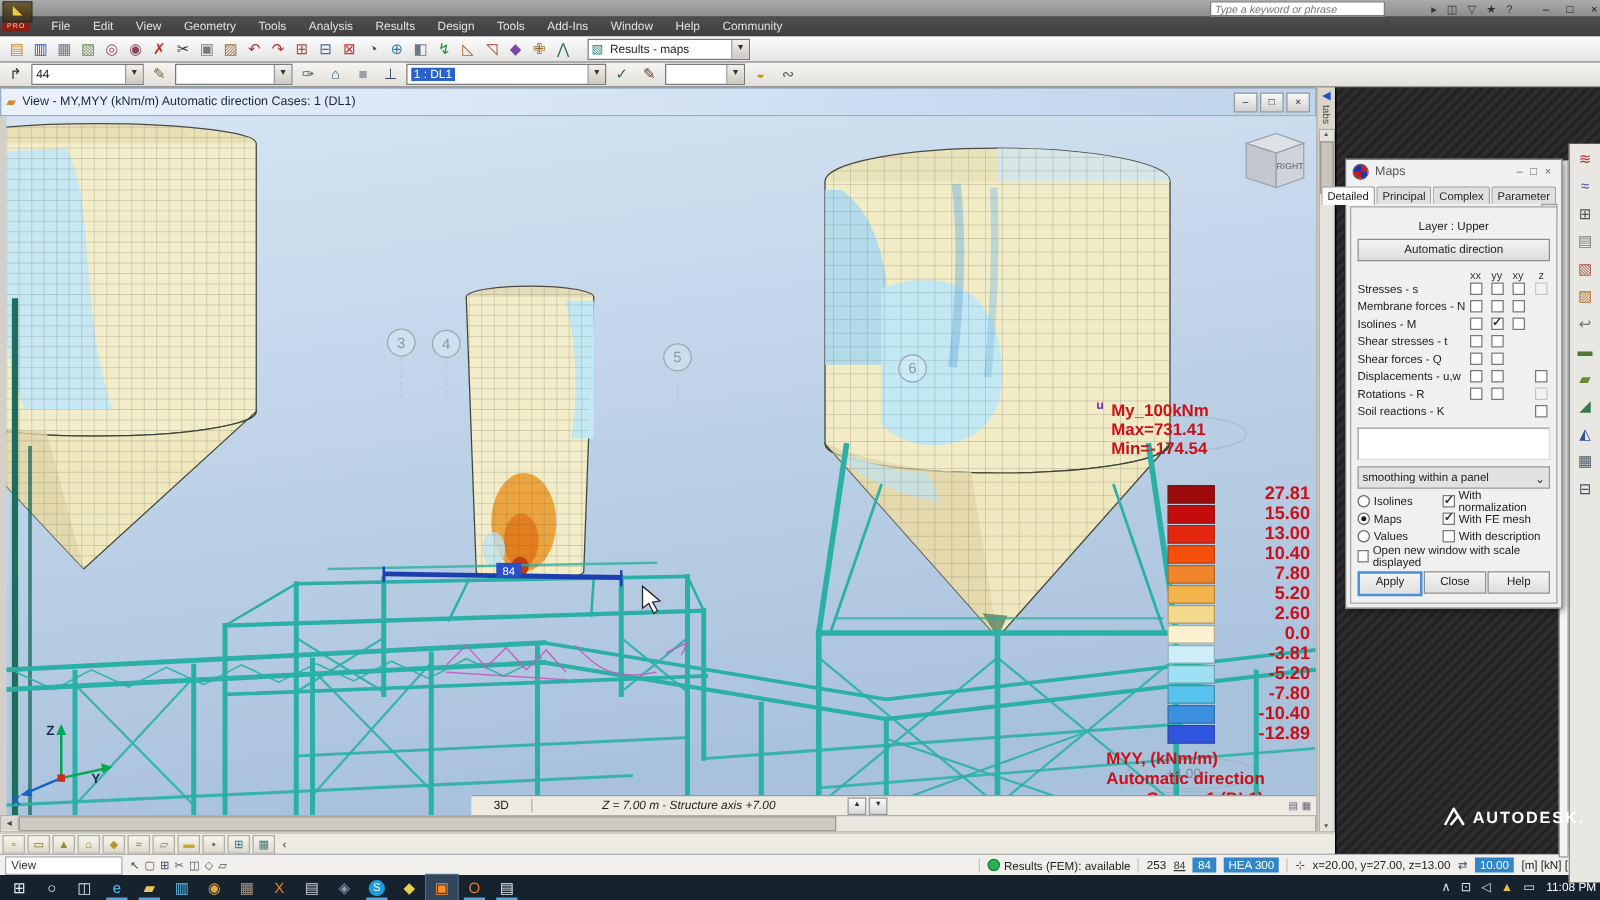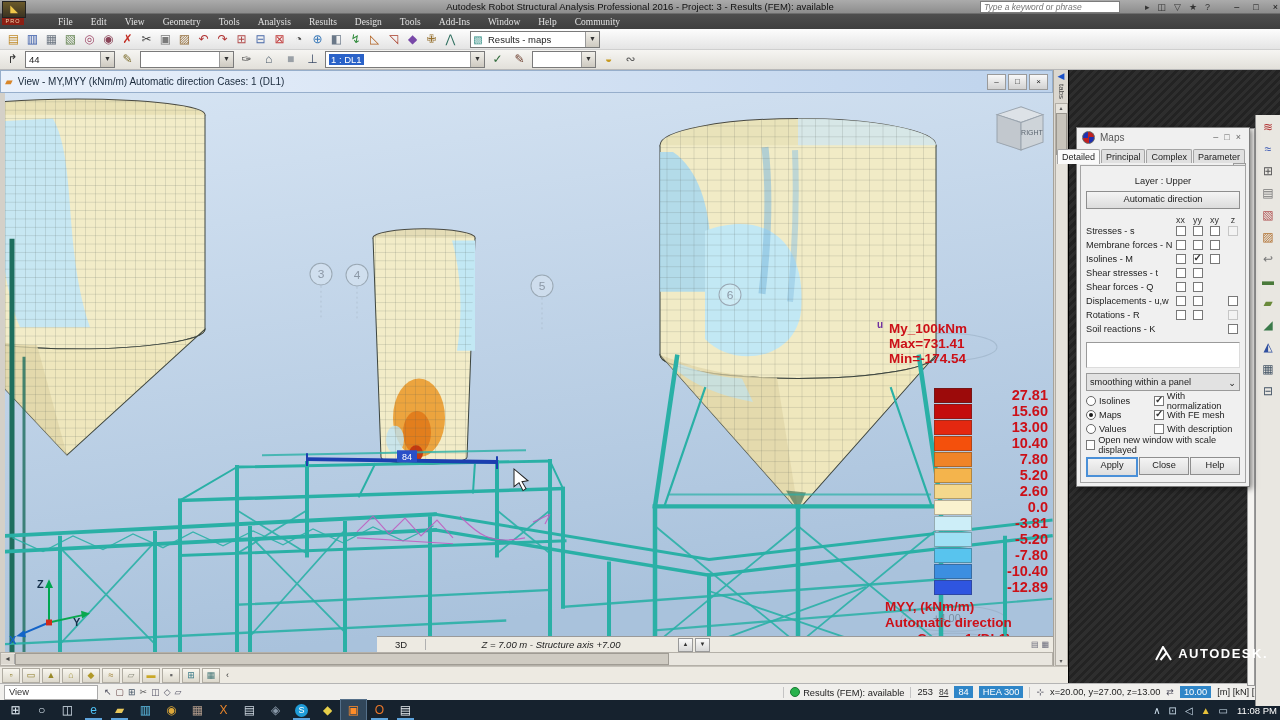--- a/index.html
+++ b/index.html
@@ -5,27 +5,27 @@
   html,body{margin:0;padding:0;background:#000;}
   body{width:1280px;height:720px;overflow:hidden;font-family:"Liberation Sans",sans-serif;-webkit-font-smoothing:antialiased;}
   #app{width:1280px;height:720px;display:flex;flex-direction:column;position:relative;}
 
   
   .titlebar{height:13px;background:linear-gradient(#ababab,#8d8d8d);position:relative;flex:0 0 13px;border-bottom:1px solid #6e6e6e;}
   .titlebar .title{position:absolute;left:50%;top:1px;transform:translateX(-50%);font-size:9.5px;color:#111;white-space:nowrap;}
   .app-icon{position:absolute;left:2px;top:1px;width:24px;height:24px;z-index:30;}
   .app-icon .glyph{display:block;width:22px;height:15px;background:linear-gradient(#6b5a2a,#3a3322);color:#f0c84a;font-size:10px;line-height:14px;text-align:center;border:1px solid #222;}
   .app-icon .badge{display:block;width:22px;height:7px;background:#8c1f14;color:#f3d9b0;font-size:5.5px;line-height:7px;text-align:center;letter-spacing:1px;}
-  .search-wrap{position:absolute;right:160px;top:1px;display:flex;align-items:flex-start;}
+  .search-wrap{position:absolute;right:172px;top:1px;display:flex;align-items:flex-start;}
   .search-input{width:132px;height:10px;border:1px solid #7c7c7c;background:#fff;font-size:8.5px;font-style:italic;color:#888;padding:0 3px;font-family:"Liberation Sans",sans-serif;}
   .tb-sysicons{position:absolute;right:70px;top:0;display:flex;gap:8px;font-size:9px;color:#2c2c2c;align-items:center;height:13px;}
   .winbtns{position:absolute;right:2px;top:0;display:flex;gap:14px;height:13px;align-items:center;font-size:9px;color:#1c1c1c;}
 
   
-  .menubar{height:15px;flex:0 0 15px;background:linear-gradient(#4e4e4e,#3f3f3f);display:flex;align-items:center;padding-left:49px;font-family:Liberation Serif, serif;}
+  .menubar{height:15px;flex:0 0 15px;background:linear-gradient(#4e4e4e,#3f3f3f);display:flex;align-items:center;padding-left:32px;}
   .menu-item{color:#e2e2e2;font-size:9.5px;padding:0 9px;cursor:default;}
 
   
   .toolbar1{height:20px;flex:0 0 20px;background:linear-gradient(#fdfdfd,#e4e4e4);border-bottom:1px solid #cfcfcf;display:flex;align-items:center;padding-left:4px;}
   .tb-icon{width:19px;height:17px;font-size:12px;line-height:17px;text-align:center;display:inline-block;}
   .combo{height:15px;border:1px solid #7a7a7a;background:#fff;font-size:9.5px;display:flex;align-items:center;color:#222;}
   .combo .cval{flex:1;padding:0 3px;white-space:nowrap;overflow:hidden;}
   .combo .cbtn{width:13px;height:100%;background:linear-gradient(#f2f0ea,#cdc9c0);border-left:1px solid #999;text-align:center;font-size:7px;line-height:14px;color:#333;}
   .results-combo{width:128px;margin-left:10px;}
   .results-combo .cico{width:14px;text-align:center;color:#2a8a80;font-size:10px;}
@@ -142,21 +142,20 @@
   .tray{margin-left:auto;display:flex;align-items:center;gap:8px;padding-right:6px;}
   .tray .ti{font-size:10px;}
   .tk-time{color:#fff;font-size:9.5px;margin-left:2px;white-space:nowrap;}
 </style>
 </head>
 <body>
 
 <div id="app">
 
   <div class="titlebar">
-    <span class="title">Autodesk Robot Structural Analysis Professional 2016 - Project: 3 - Results (FEM): available</span>
     <div class="search-wrap">
       <input class="search-input" placeholder="Type a keyword or phrase" style="">
     </div>
     <div class="tb-sysicons">
 
     <span style="color: rgb(51, 51, 51);">▸</span>
         <span style="color: rgb(51, 51, 51);">◫</span>
         <span style="color: rgb(51, 51, 51);">▽</span>
         <span style="color: rgb(51, 51, 51);">★</span>
         <span style="color: rgb(51, 51, 51);">?</span>

